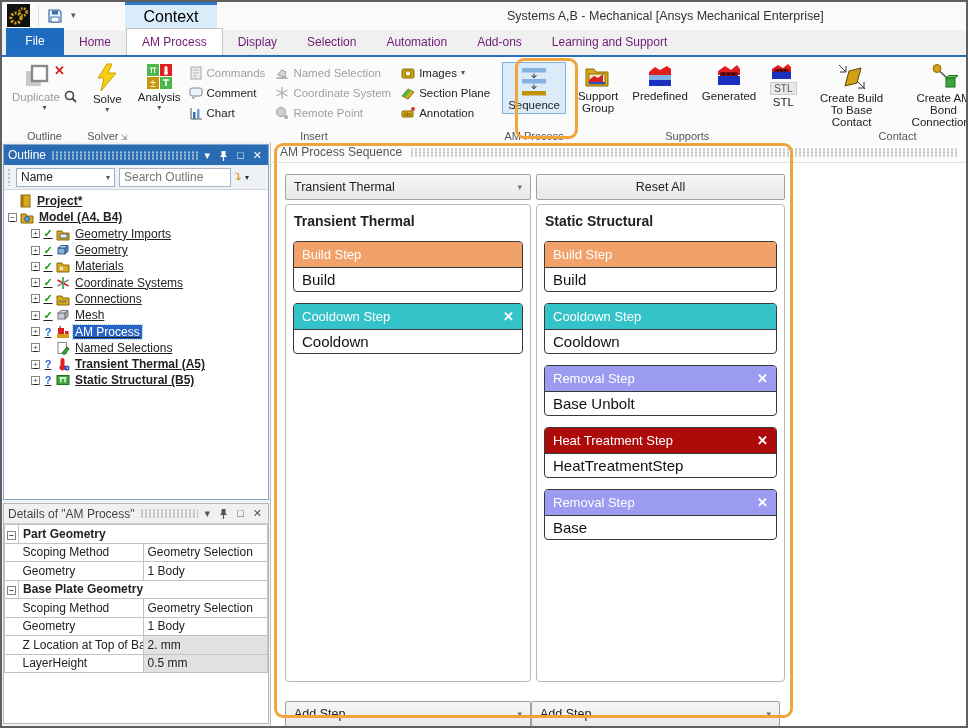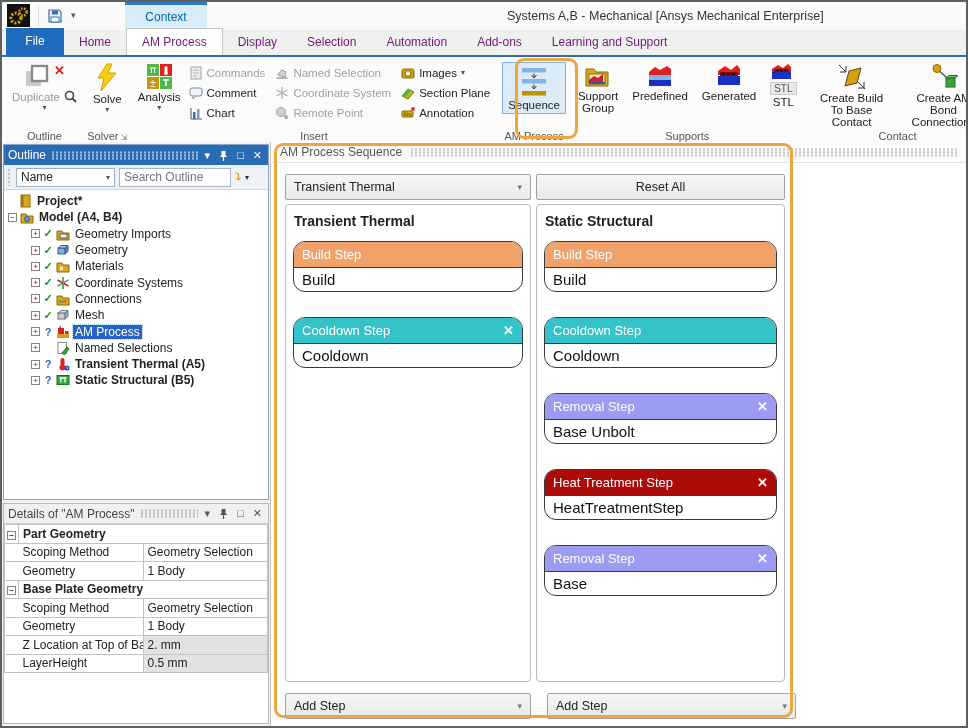--- a/index.html
+++ b/index.html
@@ -8,23 +8,23 @@
     position: relative; width: 968px; height: 728px;
     border: 2px solid #5f5f5f; background: #fff;
     font-family: "Liberation Sans", sans-serif; font-size: 12px; color: #222;
     overflow: hidden;
   }
   
   .titlebar { position:absolute; left:0; top:0; right:0; height:28px; background:#fafafa; }
   .qat { position:absolute; left:5px; top:2px; display:flex; align-items:center; gap:8px; }
   .qat-sep { width:1px; height:22px; background:#ddd; }
   .context-tab {
-    position:absolute; left:123px; top:0; width:82px; height:28px;
+    position:absolute; left:123px; top:0; width:92px; height:28px;
     background:#d9ecf9; border-top:3px solid #2f7ac8;
-    color:#0369a1; text-align:center; line-height:24px; font-size:12px;
+    color:#000000; text-align:center; line-height:24px; font-size:16px;
   }
   .title-text { position:absolute; left:505px; top:7px; color:#333; font-size:12.5px; white-space:nowrap; }
   
   .tabrow {
     position:absolute; left:0; top:28px; right:0; height:27px;
     background:#f0f0f0; border-bottom:2px solid #2b6cb8;
     display:flex; align-items:flex-end;
   }
   .file-tab { width:58px; height:27px; margin-left:4px; background:#1e6bbf; color:#fff; text-align:center; line-height:27px; }
   .tab { padding:0 15px; height:25px; line-height:25px; color:#701a75; }
@@ -60,21 +60,21 @@
   .phead-blue .phico { color:#fff; }
   .phead-gray .phico { color:#555; }
   .search-row { height:25px; background:#eef1f5; border-bottom:1px solid #d5d5d5; display:flex; align-items:center; gap:4px; padding:0 3px; flex:0 0 auto; }
   .grip { width:5px; height:18px; background-image: radial-gradient(circle, #b8bec6 1px, transparent 1.2px); background-size:4px 4px; }
   .name-dd { width:99px; height:19px; background:#fff; border:1px solid #9ab0c4; display:flex; align-items:center; padding:0 4px; gap:4px; }
   .name-dd span:first-child { flex:1; }
   .name-dd .arr { color:#555; font-size:8px; }
   .search-input { width:112px; height:19px; border:1px solid #a8b6c4; background:#fff; color:#999; padding:0 4px; font-family:"Liberation Sans",sans-serif; font-size:12px; }
   .gold-chev { color:#d69a1e; font-weight:bold; font-size:12px; transform:scaleY(.8); }
   .tiny-arr { color:#333; font-size:8px; }
-  .tree { flex:1; overflow:hidden; padding-top:3px; }
+  .tree { flex:1; overflow:hidden; padding-top:3px;text-decoration:underline; }
   .trow { display:flex; align-items:center; gap:3px; height:16.3px; white-space:nowrap; }
   .trow .exp { width:9px; height:9px; border:1px solid #848484; background:#fff; font-size:8px; line-height:7px; text-align:center; color:#333; flex:0 0 auto; }
   .trow .mark { width:10px; text-align:center; font-weight:bold; font-size:11px; flex:0 0 auto; }
   .mark.check { color:#1a9c1a; }
   .mark.quest { color:#2b5fd9; }
   .trow .tlabel { padding:0 2px; }
   .trow .tlabel.selected { background:#2663c5; color:#fff; outline:1px dotted #9cc; }
   .trow.bold .tlabel { font-weight:bold; }
   
   .dtable { width:100%; border-collapse:collapse; table-layout:fixed; }
@@ -91,25 +91,25 @@
   .controls-row { display:flex; gap:5px; }
   .gbtn { height:26px; background:linear-gradient(#f6f6f6,#e9e9e9); border:1px solid #a0a0a0; border-radius:2px; display:flex; align-items:center; padding:0 8px; font-size:12.5px; color:#222; }
   .gbtn .flex { flex:1; }
   .gbtn .arr { color:#777; font-size:9px; }
   .env-dd { width:246px; }
   .reset-btn { width:249px; justify-content:center; }
   .cols { display:flex; gap:5px; margin-top:4px; }
   .scol { width:246px; height:478px; border:1px solid #b8b8b8; border-radius:4px; background:#fff; padding:6px 7px; }
   .scol:last-child { width:249px; }
   .col-header { font-weight:bold; font-size:14px; margin:2px 0 12px 1px; }
-  .card { border:1px solid #3a3a3a; border-radius:12px; overflow:hidden; margin-bottom:25px; background:#fff; }
+  .card { border:1px solid #3a3a3a; border-radius:4px; overflow:hidden; margin-bottom:11px; background:#fff; }
   .card-h { display:flex; align-items:center; padding:0 8px; color:#fff; font-size:13px; height:25px; }
   .card-x { margin-left:auto; font-weight:bold; font-size:13px; }
   .card-b { padding:0 8px; font-size:15px; border-top:1px solid #3a3a3a; height:24px; display:flex; align-items:center; color:#111; }
-  .addstep-row { display:flex; gap:16px; margin-top:11px; }
+  .addstep-row { display:flex; gap:0; margin-top:19px; }
   .addstep { width:246px; }
   .addstep:last-child { width:249px; }
   
   .ring { position:absolute; border:3px solid #f2a43c; border-radius:9px; pointer-events:none; z-index:60; background:transparent; }
   .ring-seq { left:513px; top:56px; width:63px; height:81px; }
   .ring-ws { left:272px; top:141px; width:519px; height:575px; }
   svg { display:block; }
 </style>
 </head>
 <body>

